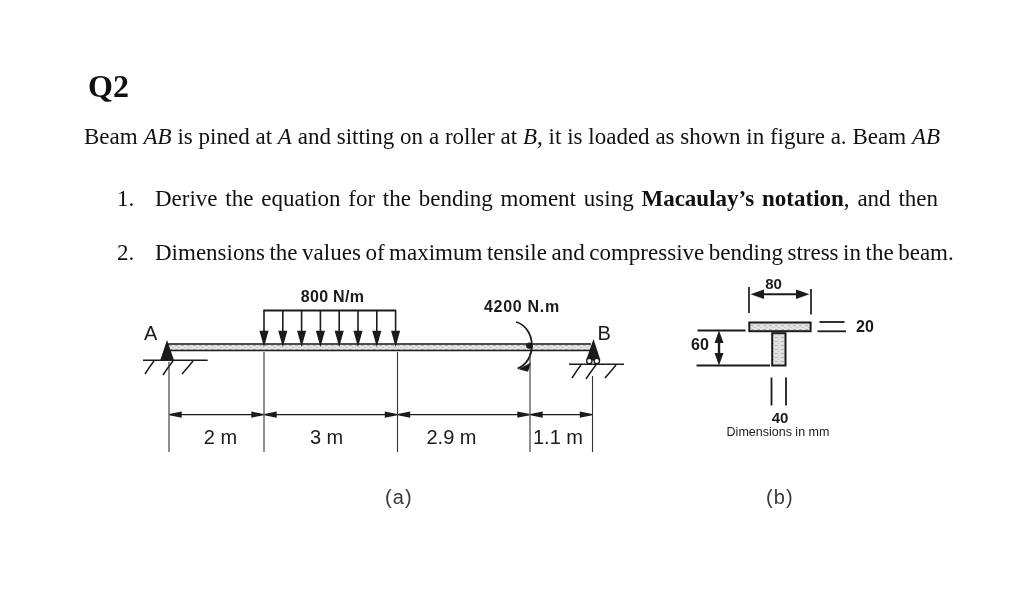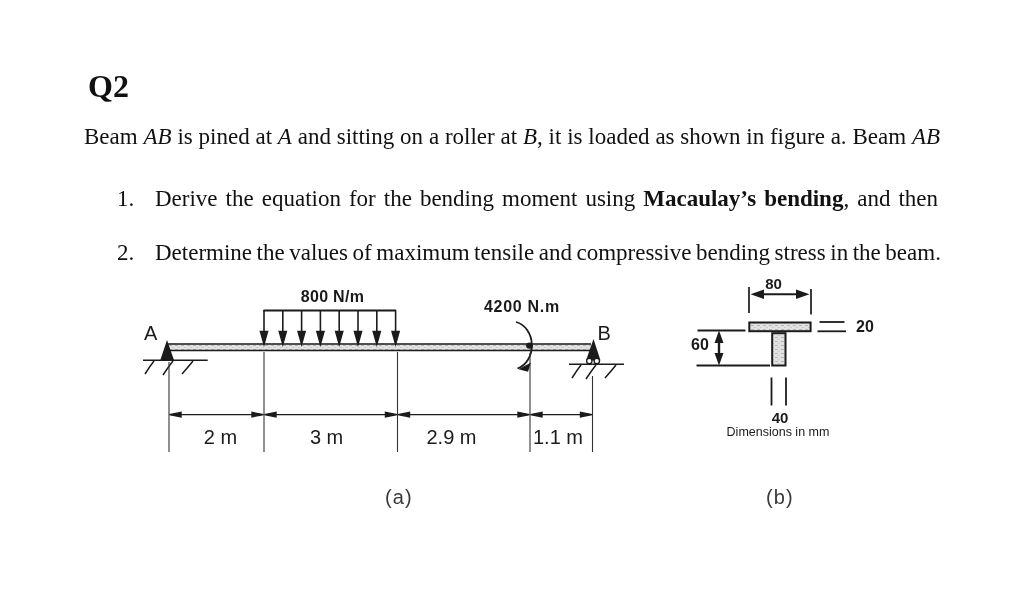--- a/index.html
+++ b/index.html
@@ -11,23 +11,23 @@
   .fl{font-family:"Liberation Sans", sans-serif;font-weight:bold;fill:#1b1b1b;}
 </style>
 </head>
 <body>
 <div id="page">
   <div class="ln" style="left:88px;top:73px;font-size:32px;font-weight:bold;">Q2</div>
 
   <div class="ln jst" style="left:84px;top:123px;width:856px;">Beam <i>AB</i> is pined at <i>A</i> and sitting on a roller at <i>B</i>, it is loaded as shown in figure a. Beam <i>AB</i></div>
 
   <div class="ln" style="left:117px;top:185px;">1.</div>
-  <div class="ln jst" style="left:155px;top:185px;width:783px;">Derive the equation for the bending moment using <b>Macaulay’s bending</b>, and then</div>
+  <div class="ln jst" style="left:155px;top:185px;width:783px;">Derive the equation for the bending moment using <b>Macaulay’s notation</b>, and then</div>
   <div class="ln" style="left:117px;top:239px;">2.</div>
-  <div class="ln" style="left:155px;top:239px;word-spacing:-1.2px;">Determine the values of maximum tensile and compressive bending stress in the beam.</div>
+  <div class="ln" style="left:155px;top:239px;word-spacing:-1.2px;">Dimensions the values of maximum tensile and compressive bending stress in the beam.</div>
 
   <svg id="fig" width="1024" height="597" viewBox="0 0 1024 597">
     <defs>
       <pattern id="spk" width="6" height="4" patternUnits="userSpaceOnUse">
         <rect width="6" height="4" fill="#e2e2e2"></rect>
         <rect x="1" y="1" width="3" height="1" fill="#b5b5b5"></rect>
         <rect x="4" y="3" width="2" height="1" fill="#cccccc"></rect>
       </pattern>
     </defs>
 

